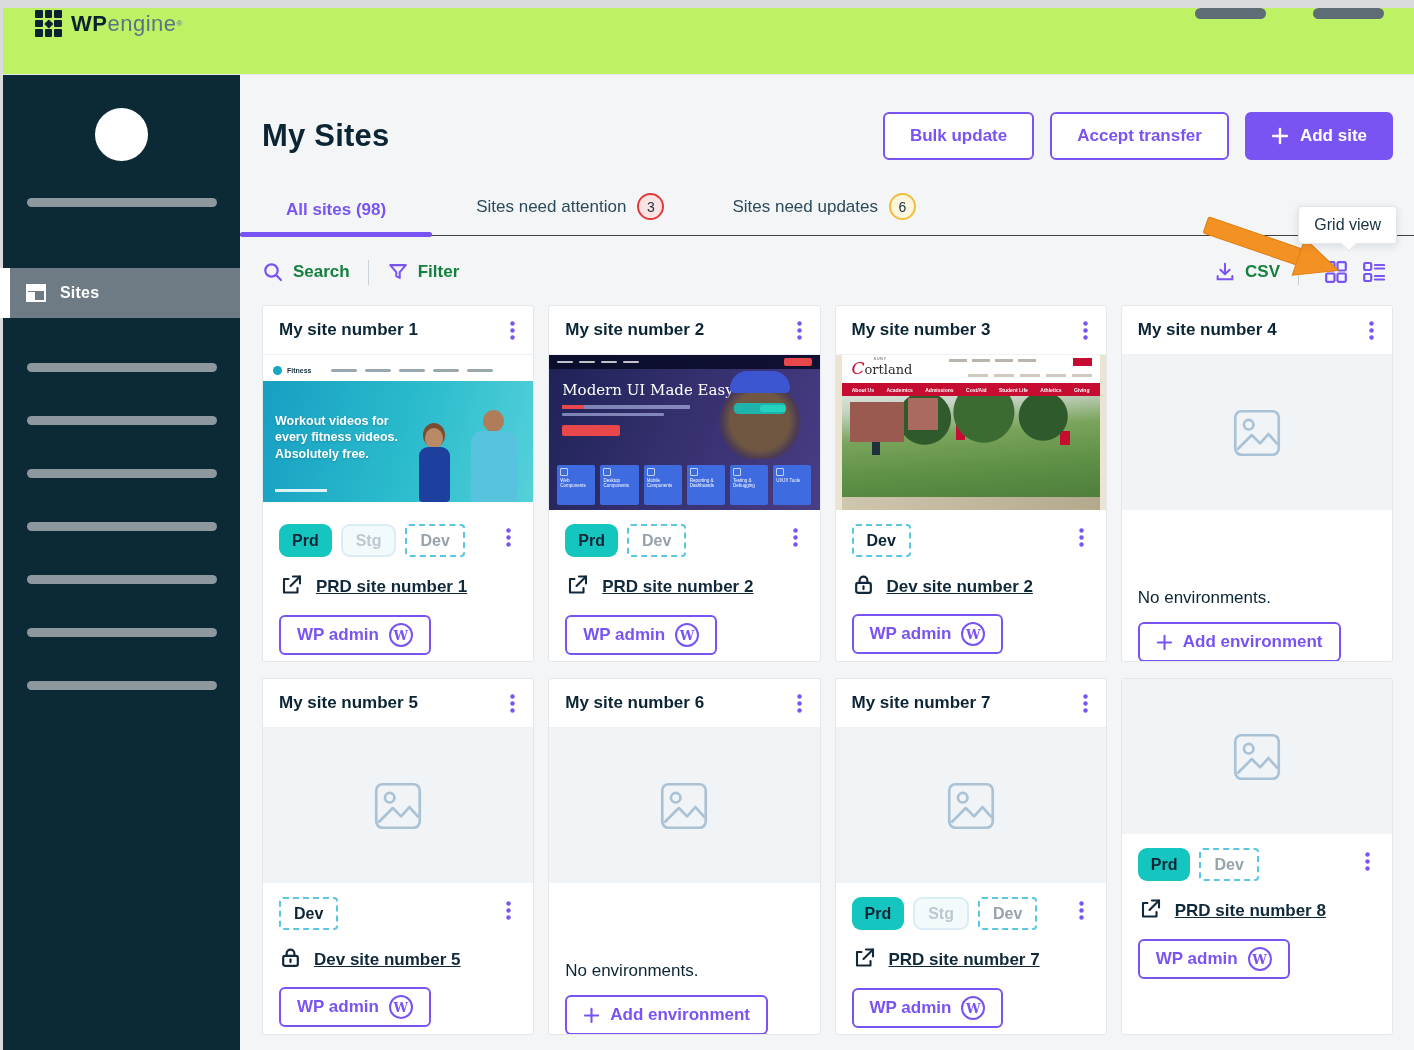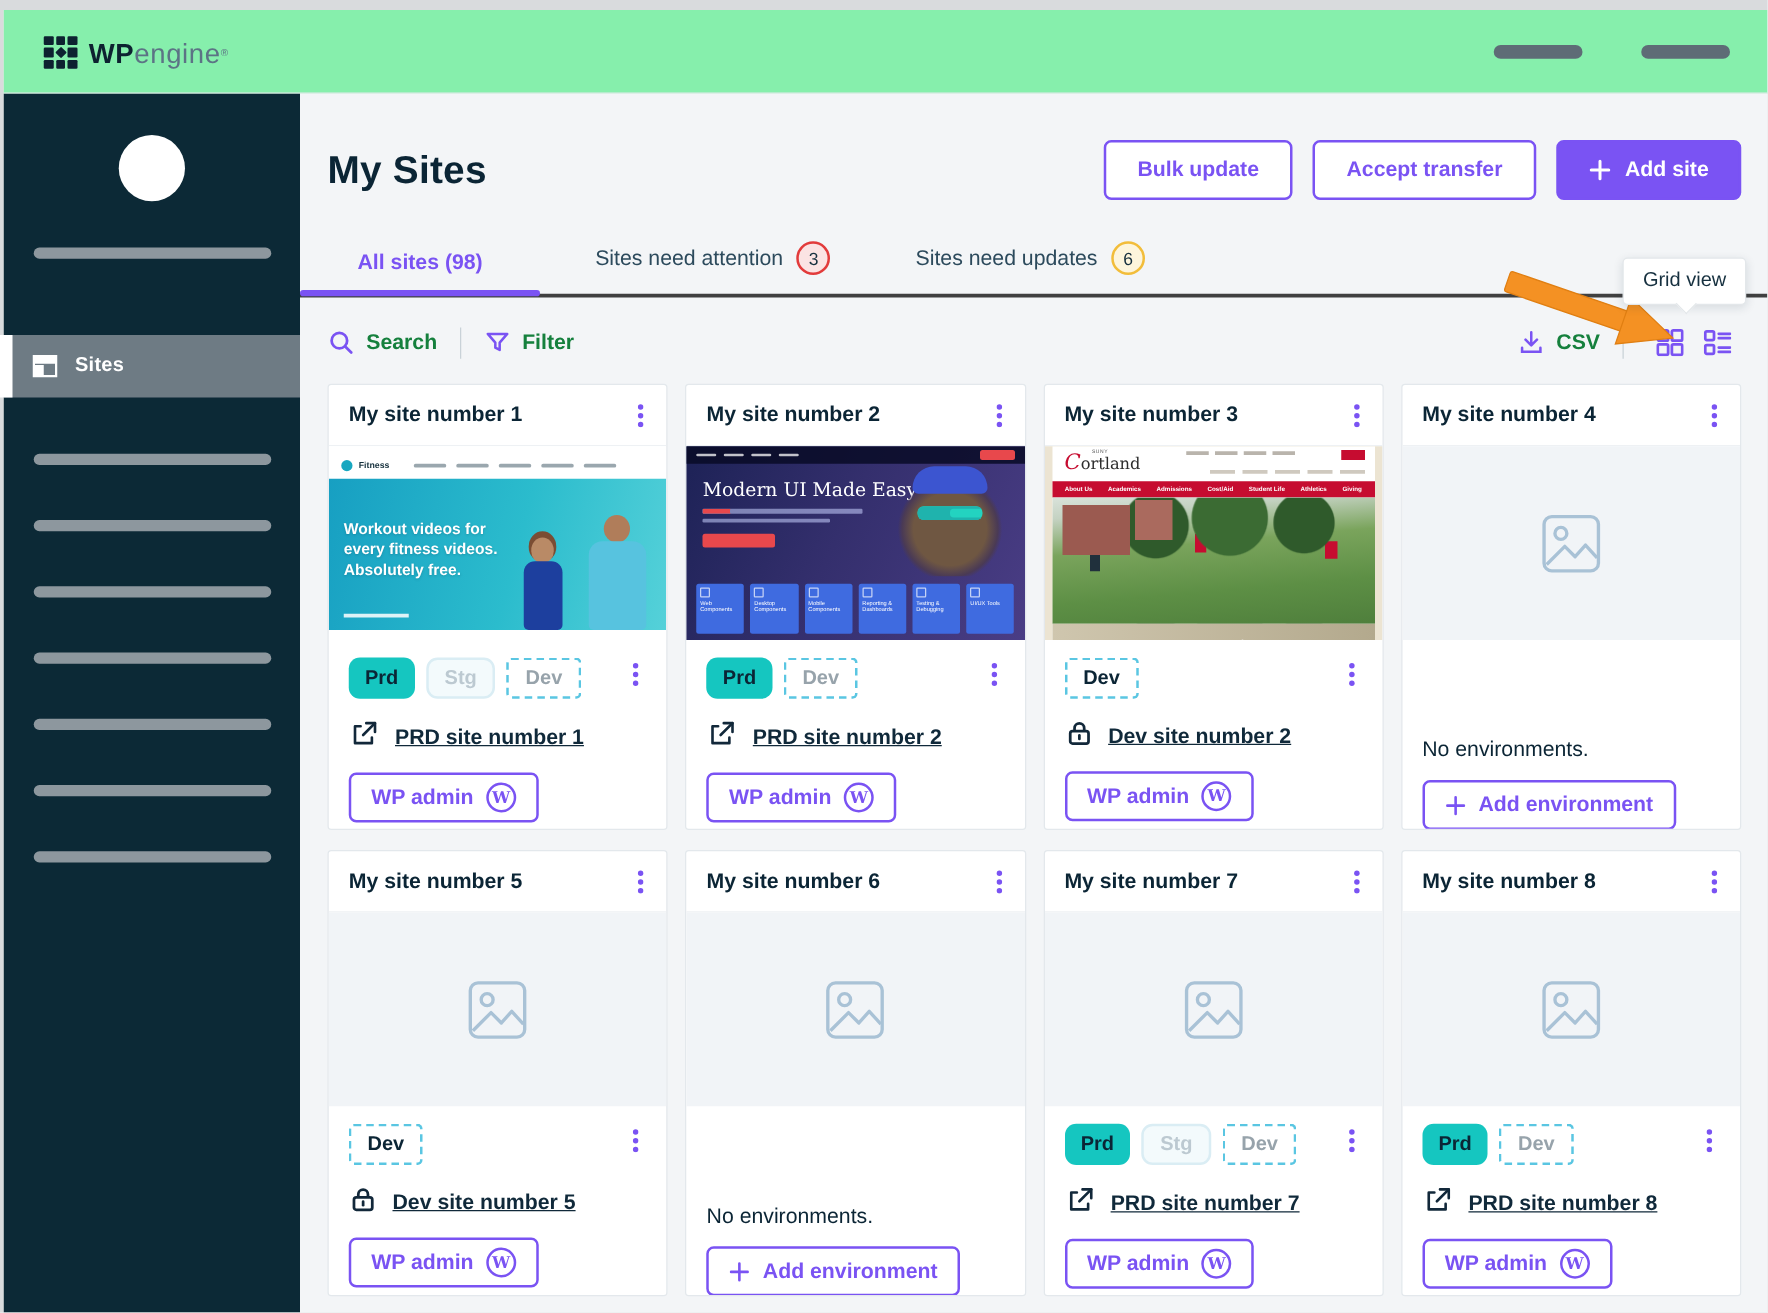--- a/index.html
+++ b/index.html
@@ -2,21 +2,21 @@
 <html><head>
 <meta charset="utf-8">
 <style>
   * { margin:0; padding:0; box-sizing:border-box; }
   html,body { width:1414px; height:1050px; overflow:hidden; }
   body { background:#d9dbdd; font-family:"Liberation Sans",sans-serif; color:#0c2535; position:relative; }
 
   .app { position:absolute; top:8px; left:3px; right:0; bottom:0; background:#fff; }
 
   
-  .topbar { height:67px; background:#86efac; border-bottom:1px solid #e6eaed; display:flex; align-items:center; padding:0 30px 0 32px;gap:20px; }
+  .topbar { height:67px; background:#bef264; border-bottom:1px solid #e6eaed; display:flex; padding:0 30px 0 32px;gap:20px; }
   .logo { display:flex; align-items:flex-start; gap:9px; }
   .logo-mark { width:27px; height:27px; display:grid; grid-template-columns:1fr 1fr 1fr; grid-template-rows:1fr 1fr 1fr; gap:2px; margin-top:2px; }
   .logo-mark span { background:#0d2230; border-radius:1px; }
   .logo-mark span.diamond { background:#0d2230; transform:scale(.82) rotate(45deg); border-radius:1px; }
   .logo-text { font-size:22px; line-height:27px; margin-top:2px; }
   .logo-wp { font-weight:800; color:#0d2230; letter-spacing:.5px; }
   .logo-engine { color:#5c7385; font-weight:400; letter-spacing:.5px; }
   .logo-reg { font-size:8px; color:#5c7385; vertical-align:top; }
   .topnav { margin-left:auto; display:flex; gap:47px; }
   .nav-pill { width:71px; height:11px; border-radius:6px; background:#5e6c76; }
@@ -38,21 +38,21 @@
   .main { flex:1; background:#f3f5f7; position:relative; overflow:hidden; }
 
   .page-head { display:flex; align-items:center; margin:37px 21px 0 22px; }
   .page-title { font-size:31px; font-weight:800; color:#0b2535; letter-spacing:.2px; }
   .head-actions { margin-left:auto; display:flex; gap:16px; }
   .btn { font-family:inherit; cursor:pointer; border-radius:6px; font-size:17px; font-weight:700; }
   .btn-outline { height:48px; padding:0 25px; background:#fff; border:2px solid #7a53f3; color:#7a53f3; }
   .btn-primary { height:48px; padding:0 24px; background:#7a53f3; border:2px solid #7a53f3; color:#fff; display:flex; align-items:center; gap:11px; }
 
   
-  .tabs { display:flex; align-items:flex-end; margin-top:33px; border-bottom:3px solid #404040; }
+  .tabs { display:flex; align-items:flex-end; margin-top:33px; border-bottom:1px solid #404040; }
   .tab { display:flex; align-items:center; gap:11px; padding:0 24px 15px; font-size:17px; color:#2c4a5c; cursor:pointer; position:relative; }
   .tab.active { color:#7a53f3; font-weight:700; padding:0 46px 15px; }
   .tab.active::after { content:""; position:absolute; left:0; right:0; bottom:-2px; height:5px; border-radius:3px; background:#7a53f3; }
   .tab + .tab { margin-left:20px; }
   .badge { width:27px; height:27px; border-radius:50%; display:flex; align-items:center; justify-content:center; font-size:14px; color:#16303f; }
   .badge.red { background:#fbe3e3; border:2px solid #e23b3b; }
   .badge.yellow { background:#fdf5dc; border:2px solid #f2bd3a; }
 
   
   .toolbar { display:flex; align-items:center; margin:16px 21px 0 22px; height:40px; }
@@ -664,30 +664,20 @@
       </div>
       
       <button class="foot-btn">
         <span>WP admin</span>
         <span class="wp-logo">W</span>
       </button>
       
     </div>
   </article>
           <article class="card">
-    <div class="card-head">
-      <h3 class="card-title">My site number 8</h3>
-      <button class="kebab">
-        <svg width="5" height="19" viewBox="0 0 5 19">
-                  <circle cx="2.5" cy="2.5" r="2.2" fill="#7a53f3"></circle>
-                  <circle cx="2.5" cy="9.5" r="2.2" fill="#7a53f3"></circle>
-                  <circle cx="2.5" cy="16.5" r="2.2" fill="#7a53f3"></circle>
-                </svg>
-      </button>
-    </div>
     <div class="card-media media-placeholder">
   <svg width="58" height="58" viewBox="0 0 56 56">
     <rect x="7" y="7" width="42" height="42" rx="6" fill="none" stroke="#a9c2d6" stroke-width="2.6"></rect>
     <circle cx="20" cy="20" r="4.6" fill="none" stroke="#a9c2d6" stroke-width="2.6"></circle>
     <path d="M9 44 L23 30 L31 38 L39 29 L48 39" fill="none" stroke="#a9c2d6" stroke-width="2.6" stroke-linejoin="round"></path>
   </svg>
 </div>
     <div class="card-foot">
       <div class="env-row">
         <div class="pills">

